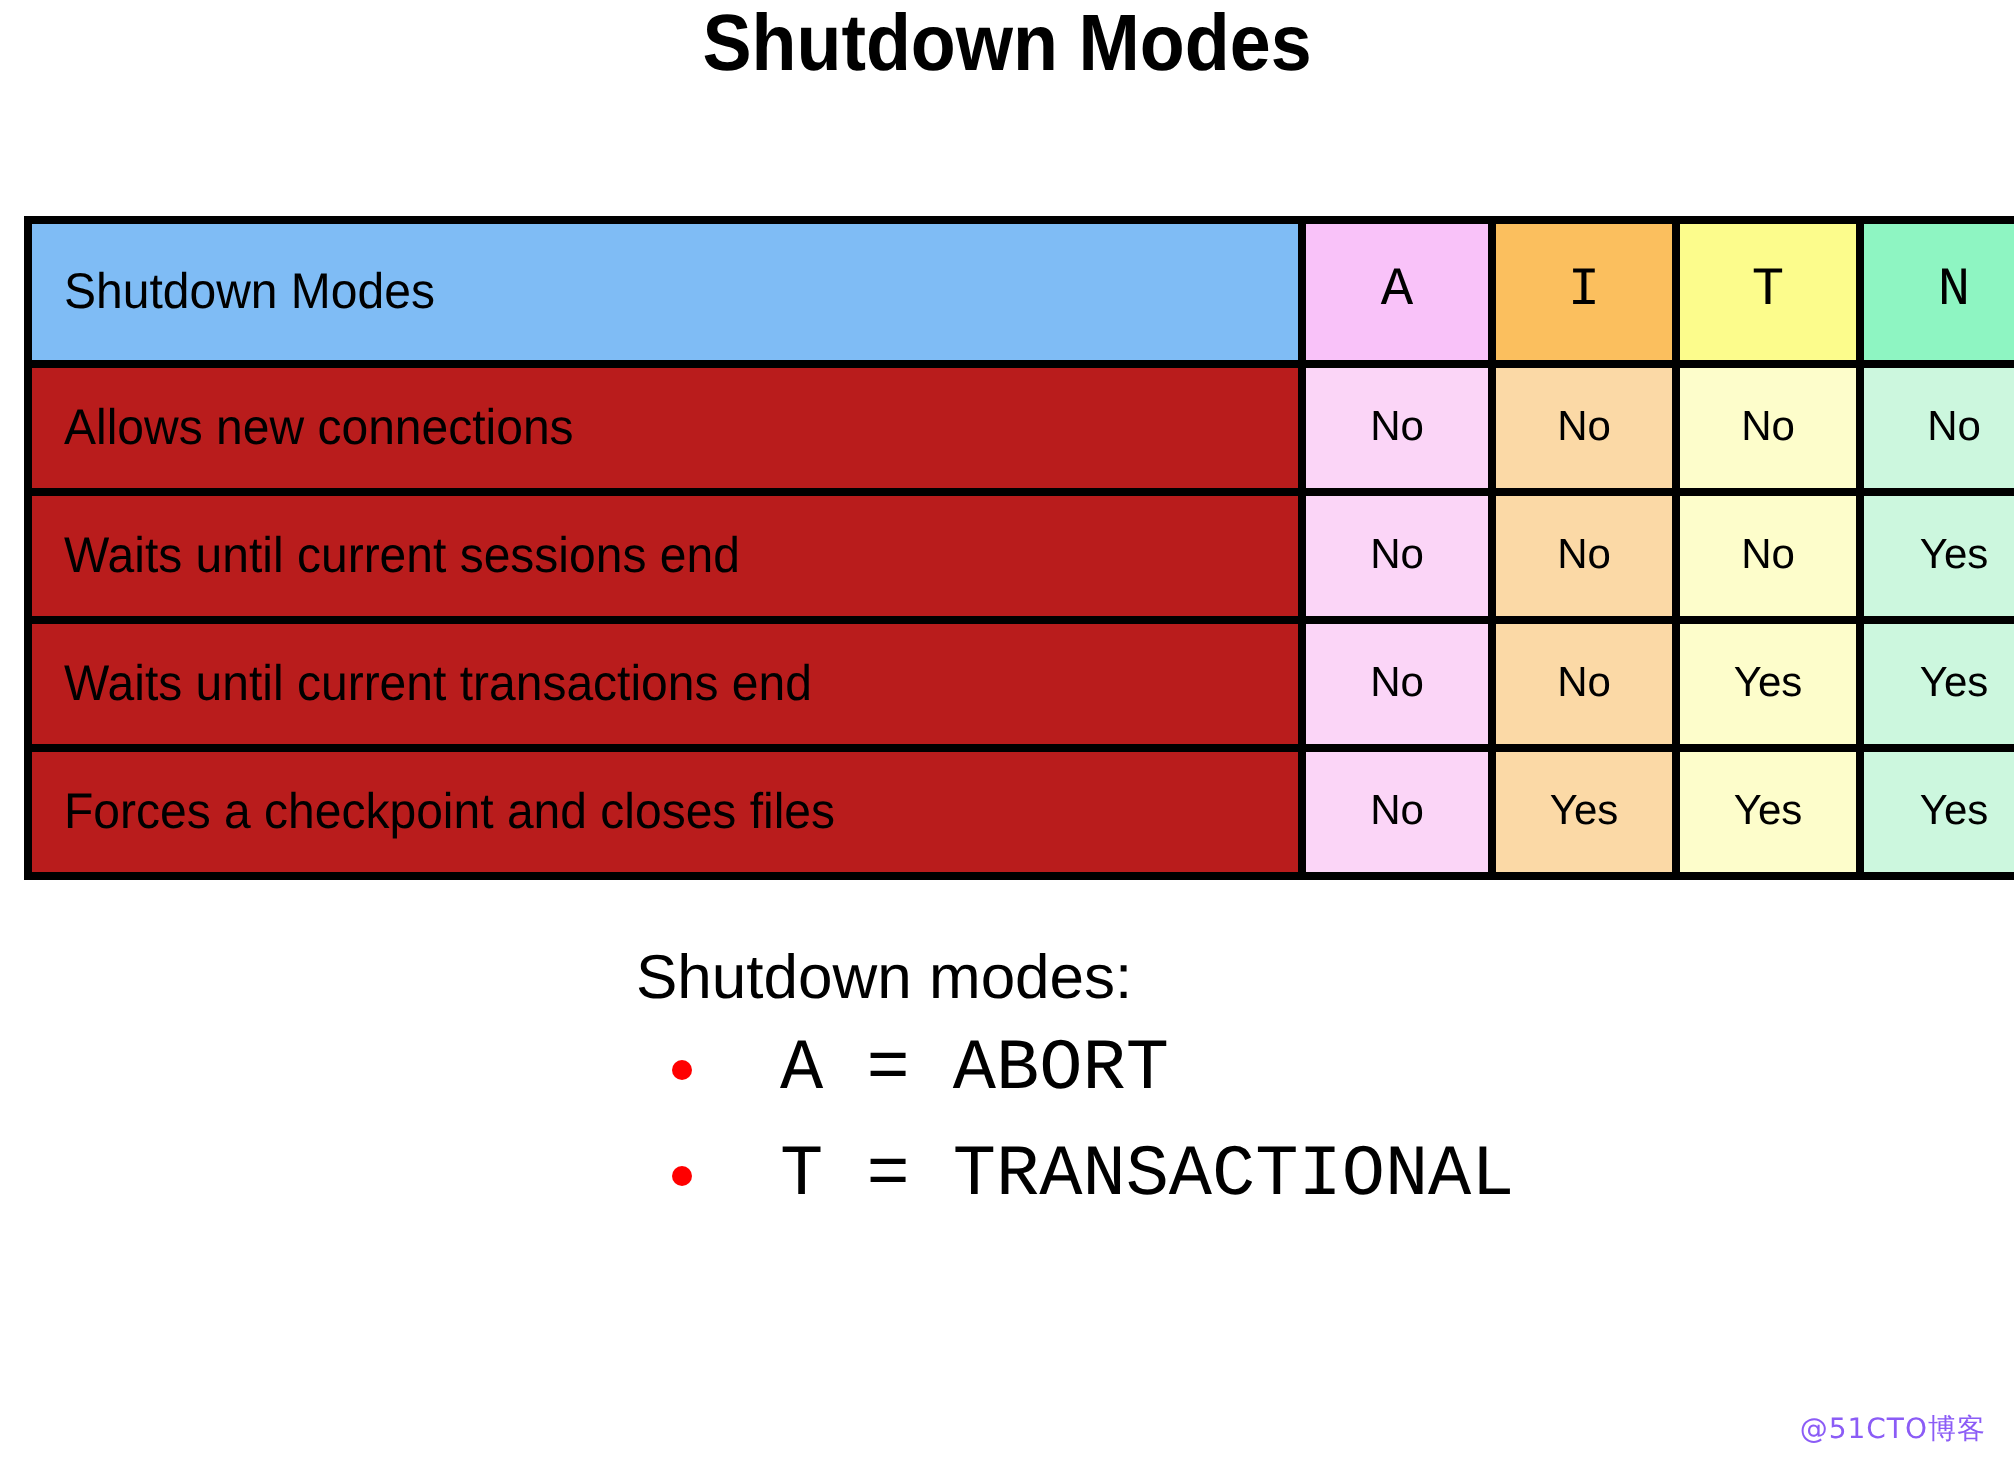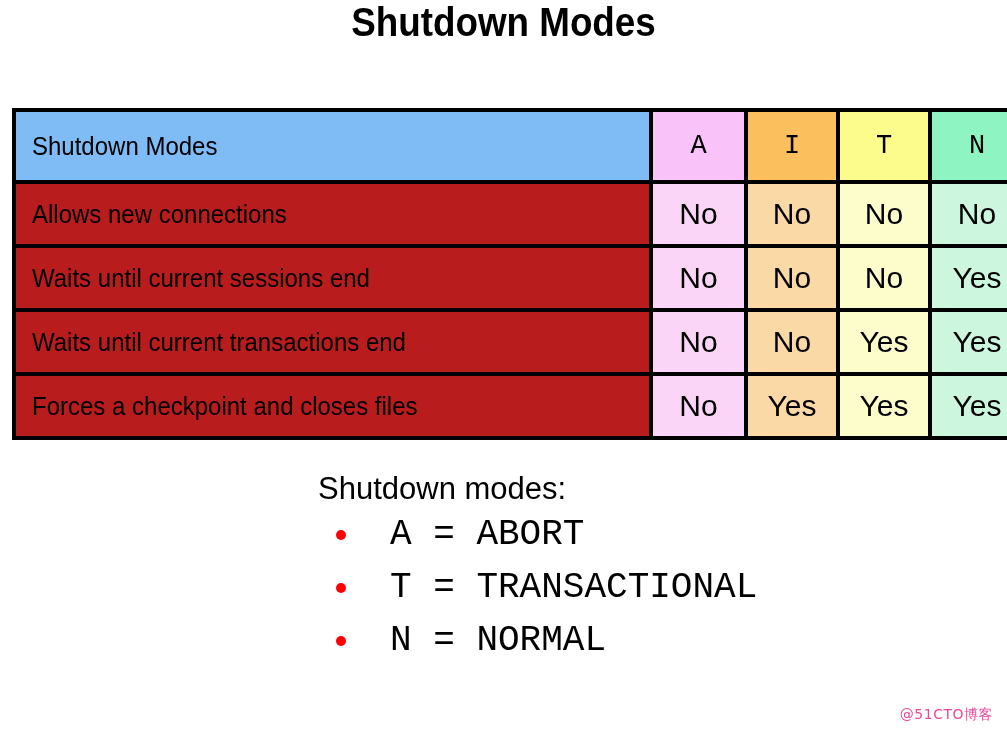--- a/index.html
+++ b/index.html
@@ -55,21 +55,21 @@
     font-family: "Liberation Sans", sans-serif;
     font-size: 25px;
     line-height: 28px;
     white-space: nowrap;
   }
   .label-cell span { display: inline-block; transform: scaleX(0.96); transform-origin: left center; }
 
   .mode-cell {
     text-align: center;
     font-family: "Liberation Sans", sans-serif;
-    font-size: 30px;
+    font-size: 21px;
     line-height: 28px;
   }
 
   
   #header-row td { height: 68px; }
   #header-row .label-cell { background: #7fbcf5; }
   #header-row .mode-cell {
     font-family: "Liberation Mono", "DejaVu Sans Mono", monospace;
     font-size: 27px;
   }
@@ -129,21 +129,21 @@
     background: #ff0000;
   }
 
   
   #watermark {
     position: absolute;
     right: 14px;
     bottom: 8px;
     font-family: "DejaVu Sans", sans-serif;
     font-size: 14px;
-    color: #ec4899;
+    color: #8b5cf6;
     letter-spacing: 0.5px;
   }
 </style>
 </head>
 <body>
 
 <div id="slide-title">Shutdown Modes</div>
 
 <table id="modes-table">
   <tbody>
@@ -187,17 +187,16 @@
       <td class="mode-cell col-n">Yes</td>
     </tr>
   </tbody>
 </table>
 
 <div id="legend">
   <div id="legend-title">Shutdown modes:</div>
   <ul id="legend-list">
     <li><span class="bullet"></span><span>A = ABORT</span></li>
     <li><span class="bullet"></span><span>T = TRANSACTIONAL</span></li>
-    <li><span class="bullet"></span><span>N = NORMAL</span></li>
   </ul>
 </div>
 
 <div id="watermark">@51CTO博客</div>
 
 </body></html>

